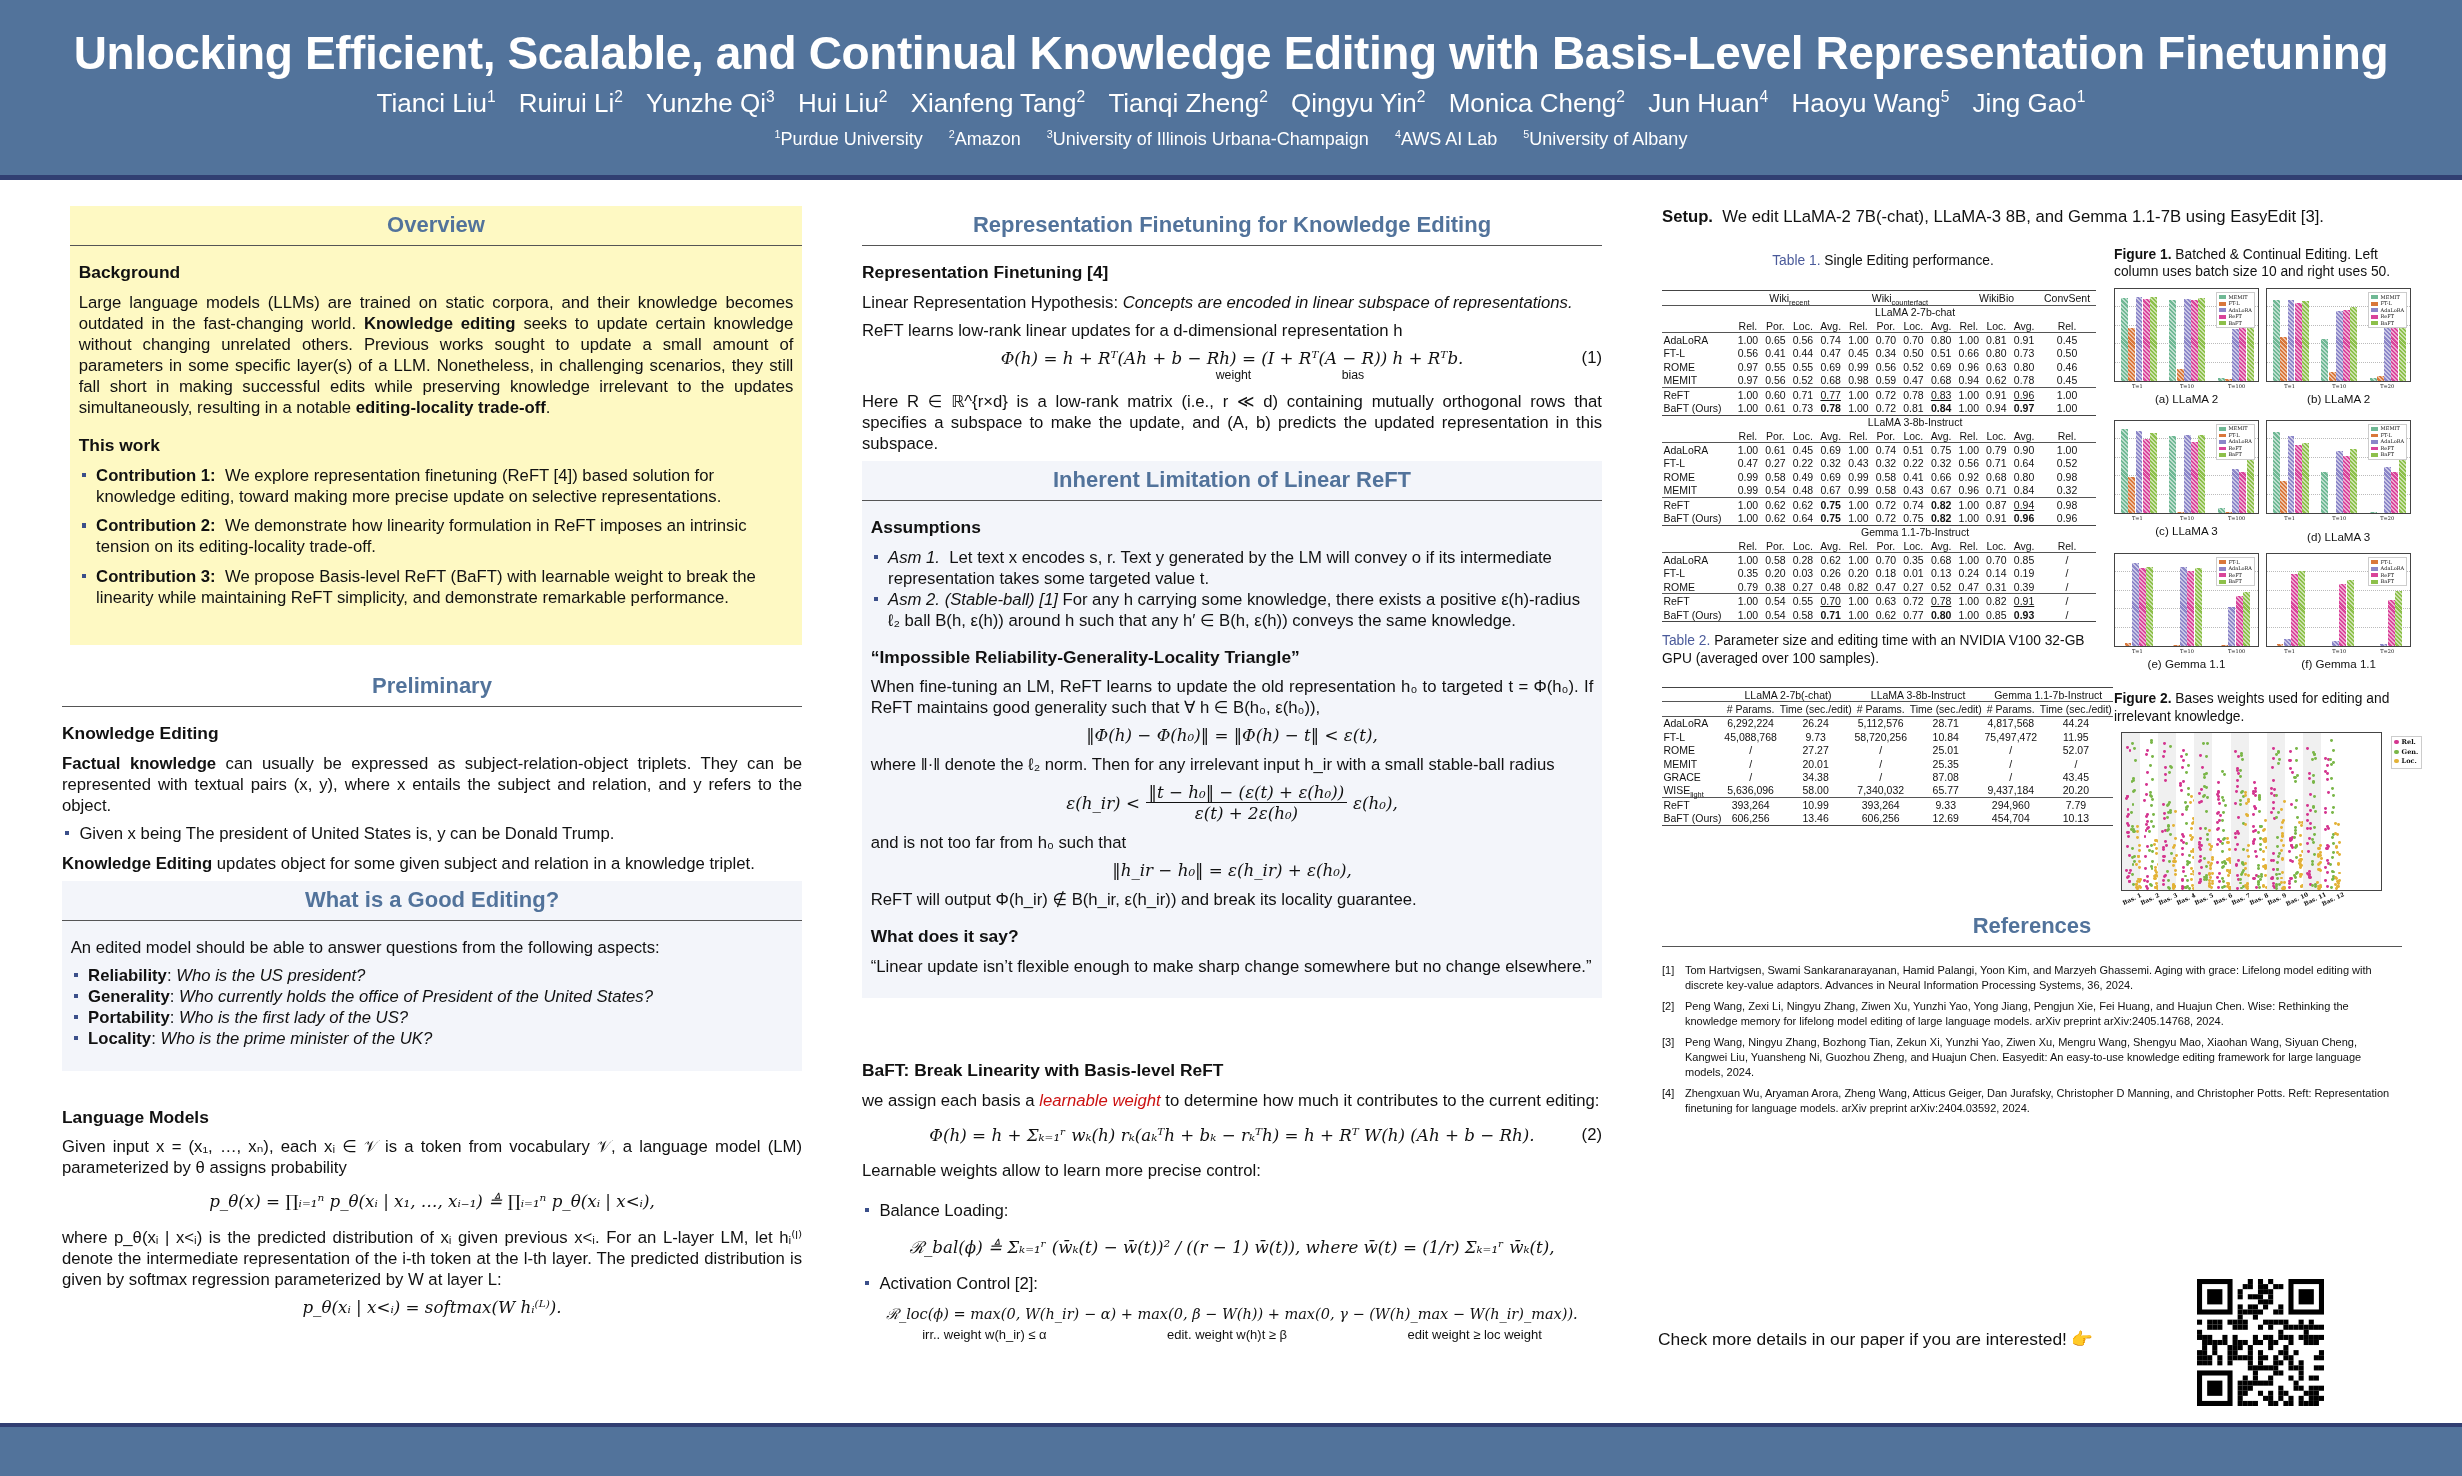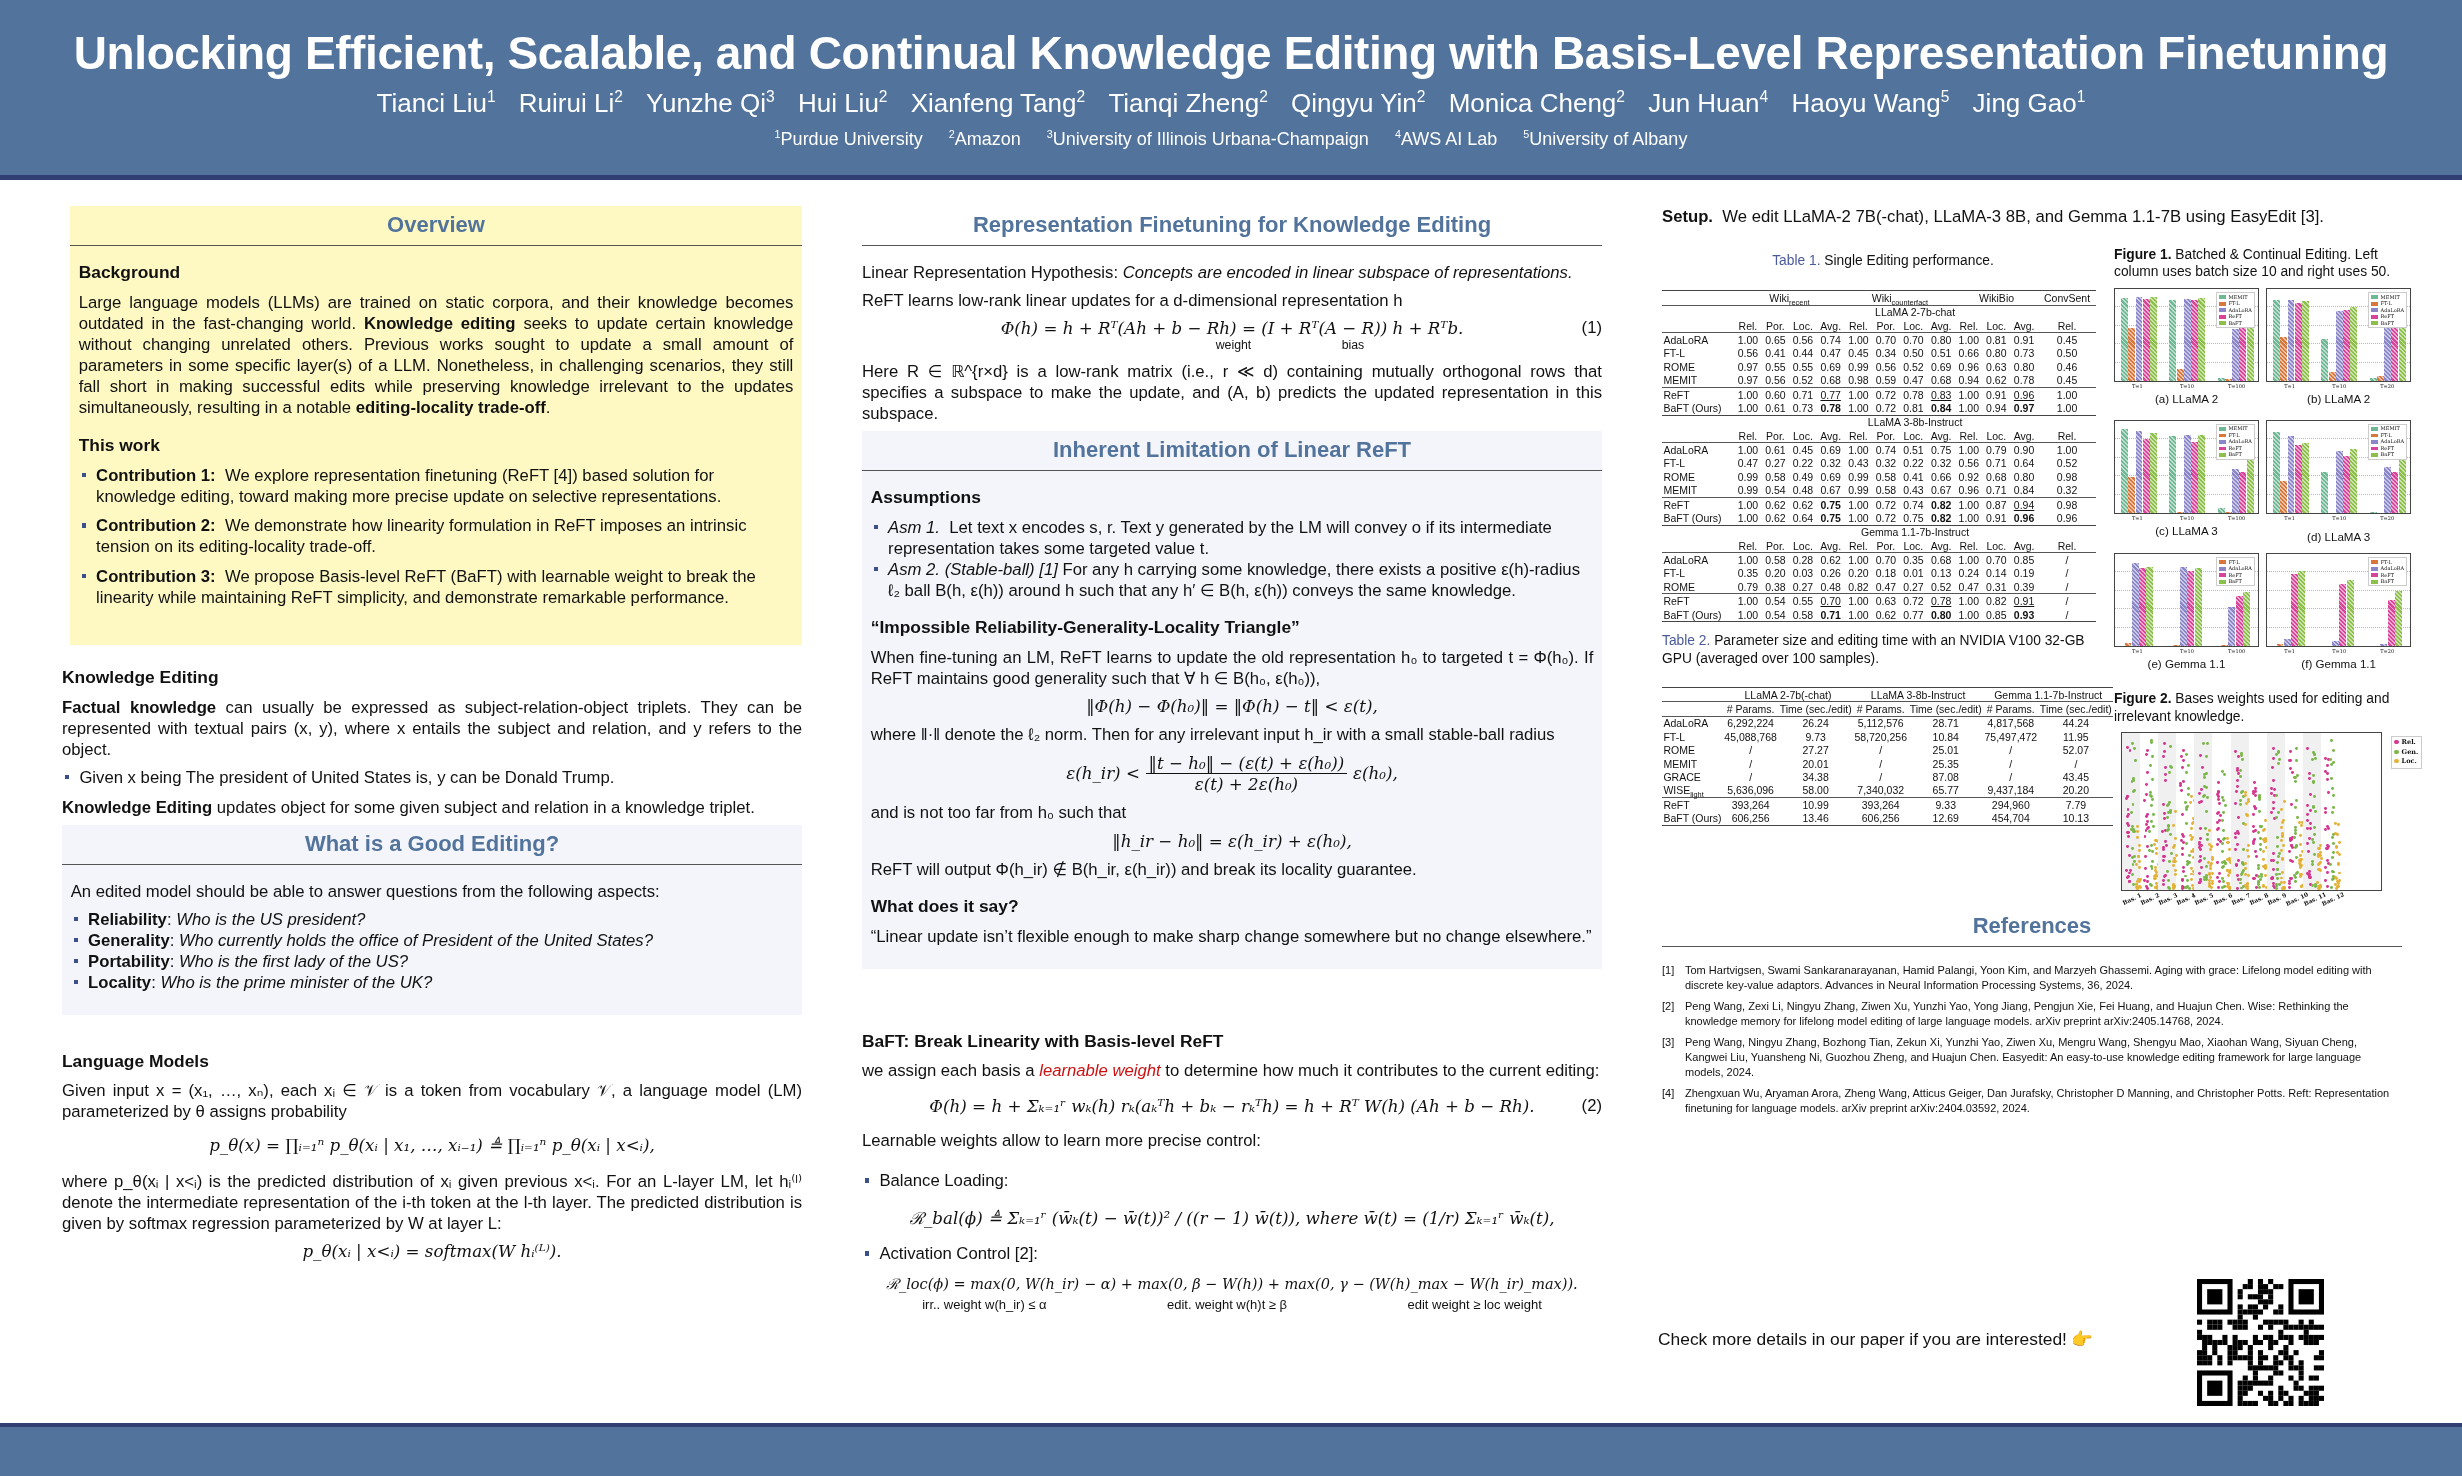--- a/index.html
+++ b/index.html
@@ -86,20 +86,21 @@
     <p><span>Large language models (LLMs) are trained on static corpora, and their knowledge becomes outdated in the fast-changing world. </span><b>Knowledge editing</b><span> seeks to update certain knowledge without changing unrelated others. Previous works sought to update a small amount of parameters in some specific layer(s) of a LLM. Nonetheless, in challenging scenarios, they still fall short in making successful edits while preserving knowledge irrelevant to the updates simultaneously, resulting in a notable </span><b>editing-locality trade-off</b><span>.</span></p>
     <h3 style="margin-top:17.4px;">This work</h3>
     <ul>
       <li><b>Contribution 1:</b>&nbsp; <span>We explore representation finetuning (ReFT [4]) based solution for knowledge editing, toward making more precise update on selective representations.</span></li>
       <li><b>Contribution 2:</b>&nbsp; <span>We demonstrate how linearity formulation in ReFT imposes an intrinsic tension on its editing-locality trade-off.</span></li>
       <li><b>Contribution 3:</b>&nbsp; <span>We propose Basis-level ReFT (BaFT) with learnable weight to break the linearity while maintaining ReFT simplicity, and demonstrate remarkable performance.</span></li>
     </ul>
   </div>
 
   <div class="plain" style="margin-top:22px;">
+    <div class="sec-title">Preliminary</div>
     <h3>Knowledge Editing</h3>
     <p><b>Factual knowledge</b><span> can usually be expressed as subject-relation-object triplets. They can be represented with textual pairs (x, y), where x entails the subject and relation, and y refers to the object.</span></p>
     <ul>
         <li>Given x being The president of United States is, y can be Donald Trump.</li>
       </ul>
     <p><b>Knowledge Editing</b><span> updates object for some given subject and relation in a knowledge triplet.</span></p>
   </div>
 
   <div class="box box-gray" style="margin-top:0px;">
     <div class="sec-title">What is a Good Editing?</div>
@@ -117,20 +118,21 @@
     <p>Given input x = (x₁, …, xₙ), each xᵢ ∈ 𝒱 is a token from vocabulary 𝒱, a language model (LM) parameterized by θ assigns probability</p>
     <div class="eq" style="margin:13px 0 16px 0;">p_θ(x) = ∏ᵢ₌₁ⁿ p_θ(xᵢ | x₁, …, xᵢ₋₁) ≜ ∏ᵢ₌₁ⁿ p_θ(xᵢ | x&lt;ᵢ),</div>
     <p>where p_θ(xᵢ | x&lt;ᵢ) is the predicted distribution of xᵢ given previous x&lt;ᵢ. For an L-layer LM, let hᵢ⁽ˡ⁾ denote the intermediate representation of the i-th token at the l-th layer. The predicted distribution is given by softmax regression parameterized by W at layer L:</p>
     <div class="eq">p_θ(xᵢ | x&lt;ᵢ) = softmax(W hᵢ⁽ᴸ⁾).</div>
   </div>
 </div>
 
 <div class="col col2">
   <div class="plain">
     <div class="sec-title">Representation Finetuning for Knowledge Editing</div>
+    <h3>Representation Finetuning [4]</h3>
     <p><span>Linear Representation Hypothesis</span>: <em>Concepts are encoded in linear subspace of representations.</em></p>
     <p>ReFT learns low-rank linear updates for a d-dimensional representation h</p>
     <div class="eq">
       <span>Φ(h) = h + Rᵀ(Ah + b − Rh) = (I + Rᵀ(A − R)) h + Rᵀb.</span>
       <span class="eq-num">(1)</span>
       <div style="font-size:12.3px; font-style:normal; font-family:'Liberation Sans',sans-serif;">
         <span style="margin-left:116px;">weight</span>
         <span style="margin-left:87px;">bias</span>
       </div>
     </div>

